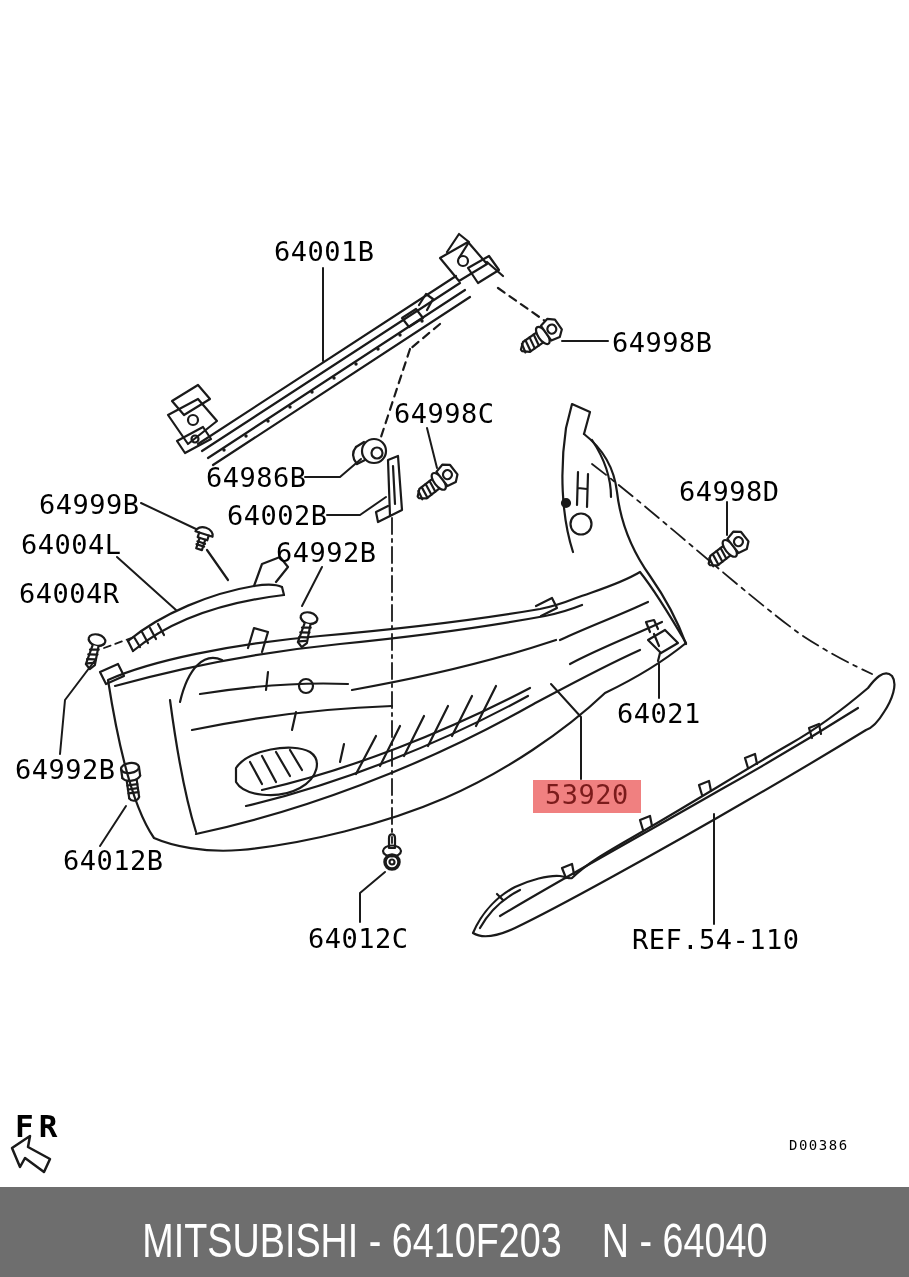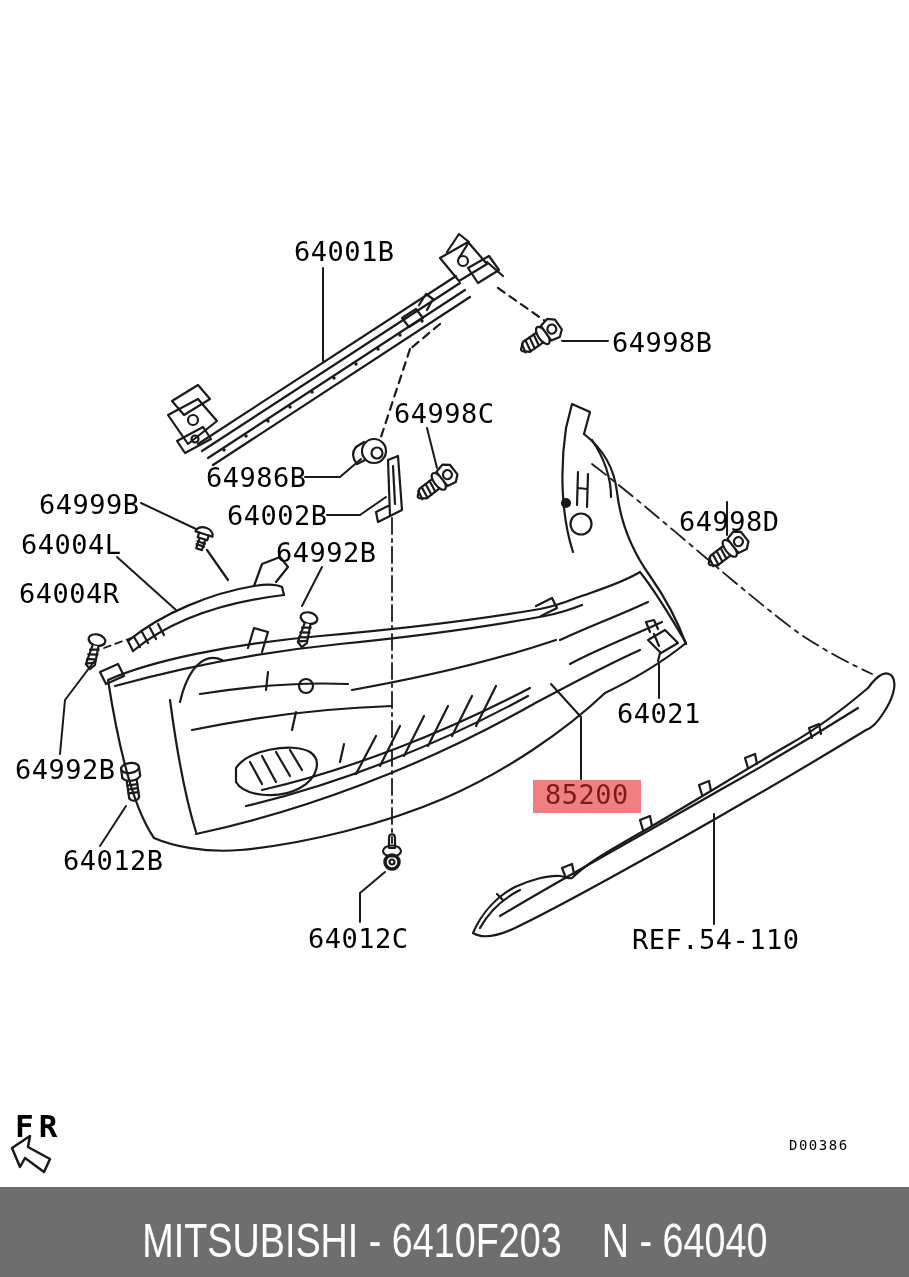--- a/index.html
+++ b/index.html
@@ -195,33 +195,33 @@
       <path d="M360 922 V893 L385 872"></path>
       <path d="M659 698 V664"></path>
       <path d="M551 684 L581 717 V779"></path>
       <path d="M714 924 V814"></path>
     </g>
 
     <path d="M12 1148 L30 1136 L28 1147 L50 1159 L44 1172 L25 1158 L20 1167 Z" fill="#ffffff" stroke="#1a1a1a" stroke-width="2.5" stroke-linejoin="round"></path>
   </svg>
 
   <div id="labels-layer">
-      <div class="part-label" style="left: 274px; top: 238px; margin-left: 20px;">64001B</div>
+      <div class="part-label" style="left: 274px; top: 238px;">64001B</div>
       <div class="part-label" style="left: 612px; top: 329px;">64998B</div>
       <div class="part-label" style="left: 394px; top: 400px;">64998C</div>
       <div class="part-label" style="left: 206px; top: 464px;">64986B</div>
-      <div class="part-label" style="left: 679px; top: 478px; margin-top: 30px;">64998D</div>
+      <div class="part-label" style="left: 679px; top: 478px;">64998D</div>
       <div class="part-label" style="left: 39px; top: 491px;">64999B</div>
       <div class="part-label" style="left: 227px; top: 502px;">64002B</div>
       <div class="part-label" style="left: 21px; top: 531px;">64004L</div>
       <div class="part-label" style="left: 19px; top: 564px; margin-top: 16px;">64004R</div>
       <div class="part-label" style="left: 276px; top: 539px;">64992B</div>
       <div class="part-label" style="left: 15px; top: 756px;">64992B</div>
       <div class="part-label" style="left: 617px; top: 700px;">64021</div>
-      <div class="part-label highlight" style="left: 533px; top: 780px;">85200</div>
+      <div class="part-label highlight" style="left: 533px; top: 780px;">53920</div>
       <div class="part-label" style="left: 53px; top: 847px; margin-left: 10px;">64012B</div>
       <div class="part-label" style="left: 308px; top: 925px;">64012C</div>
       <div class="part-label" style="left: 632px; top: 926px;">REF.54-110</div>
     </div>
 
   <div class="fr-label">FR</div>
 
   <div class="drawing-number">D00386</div>
 
   <div class="footer">

